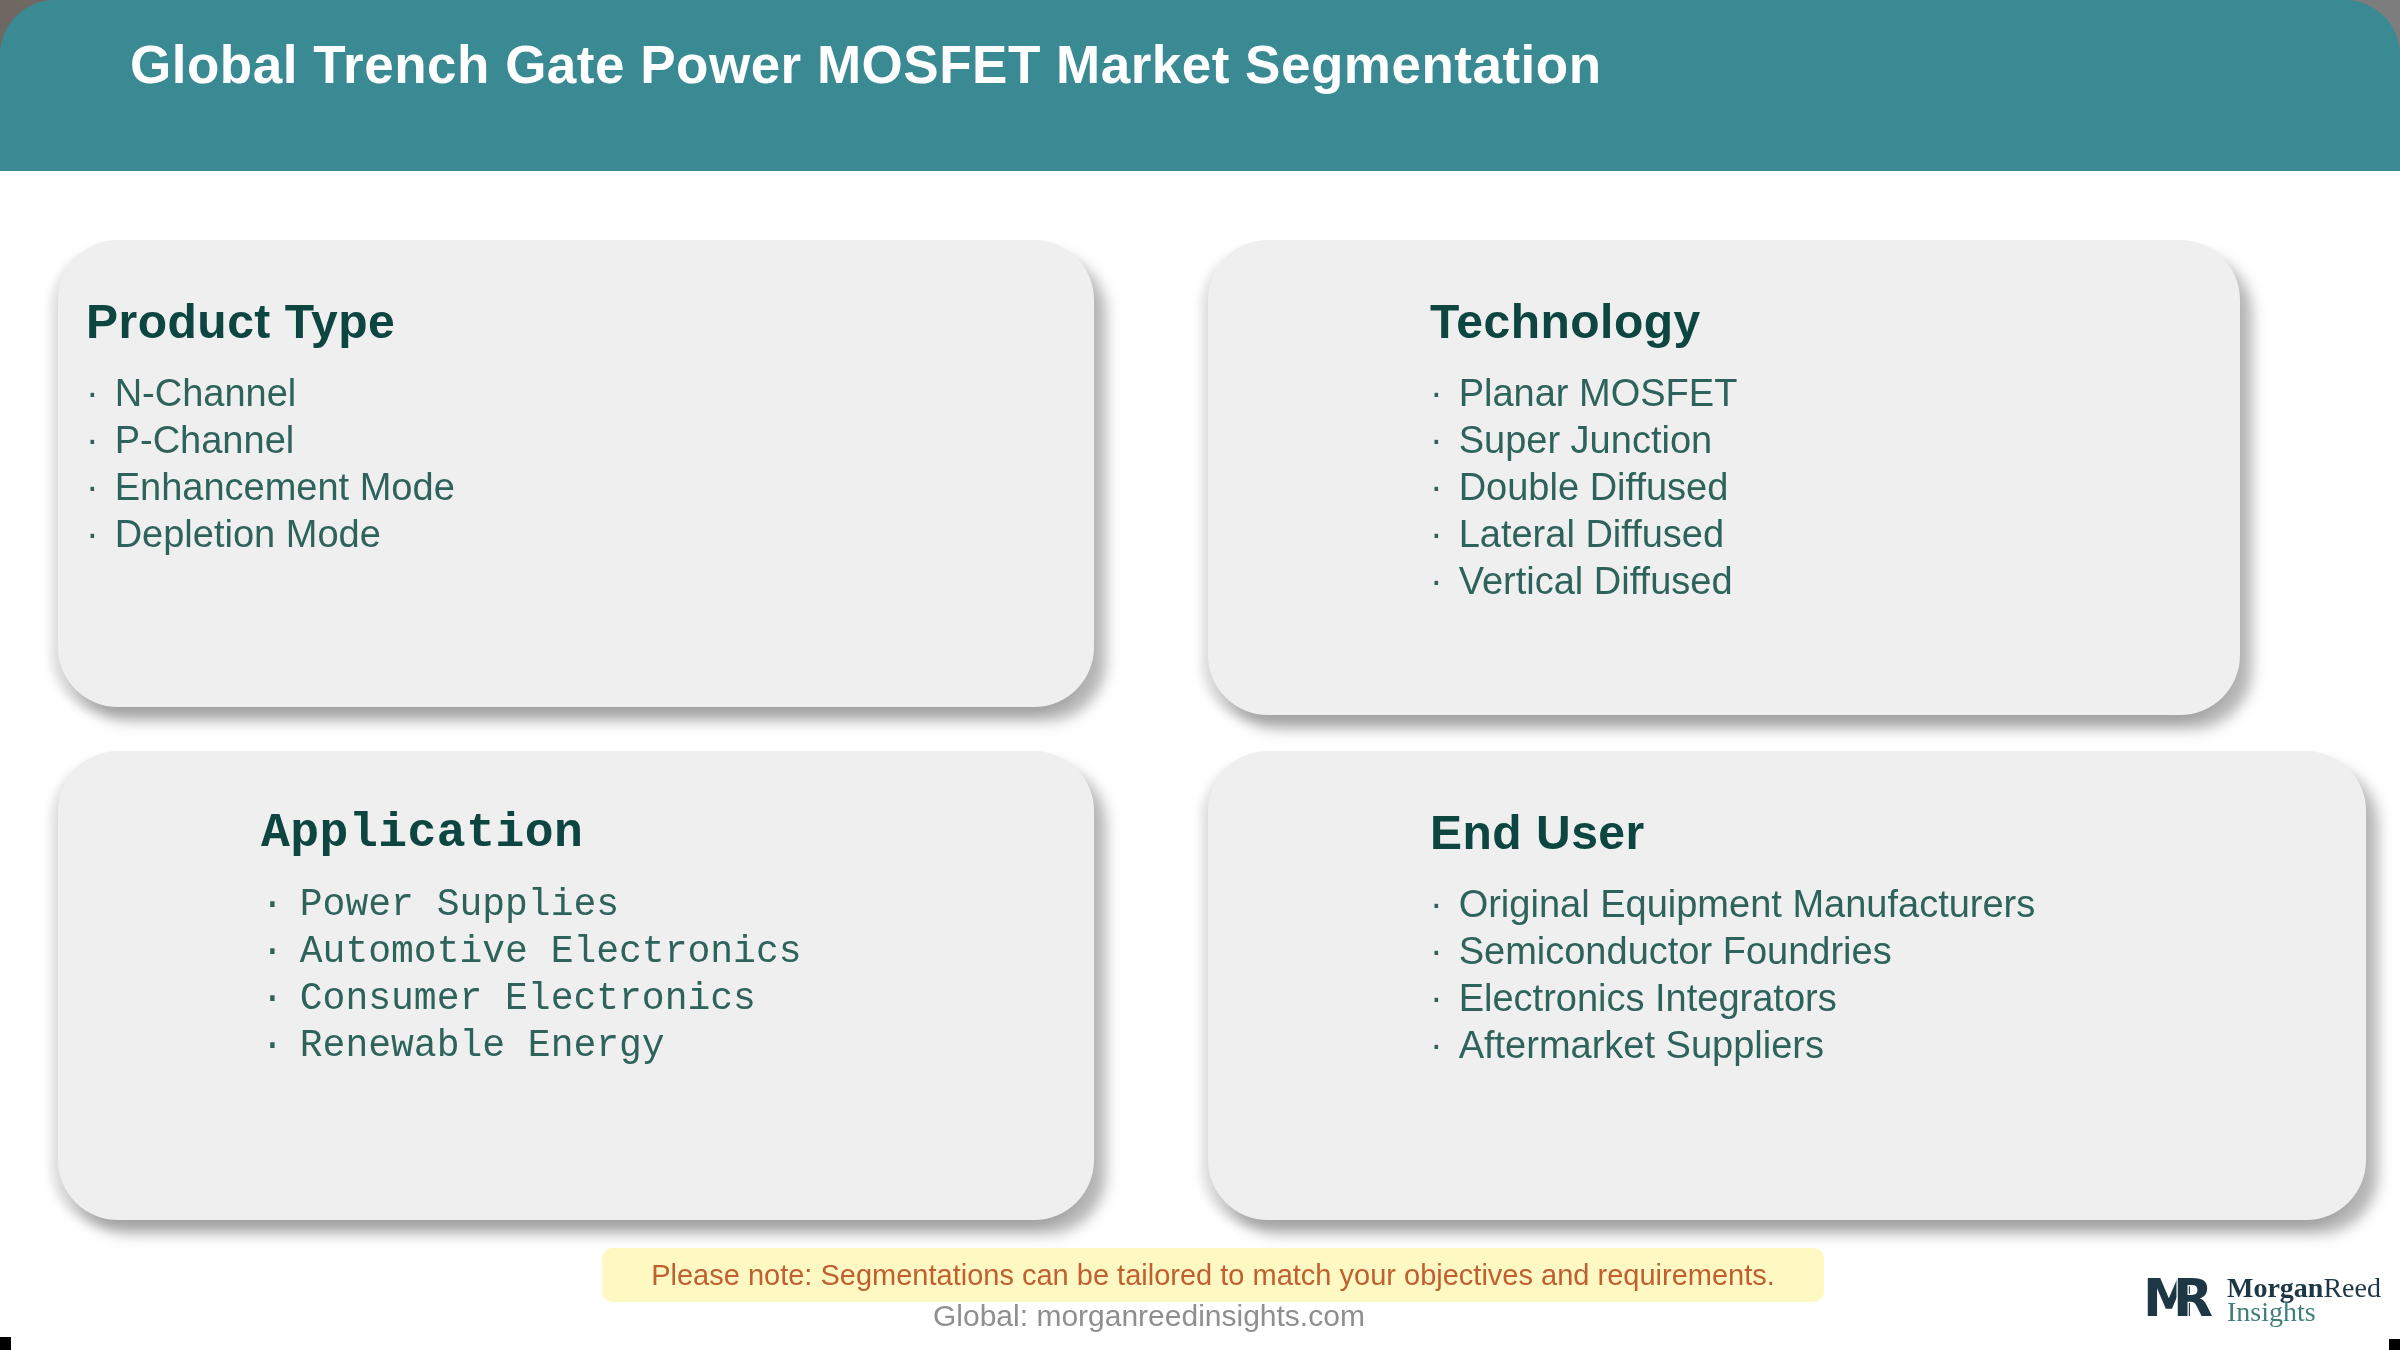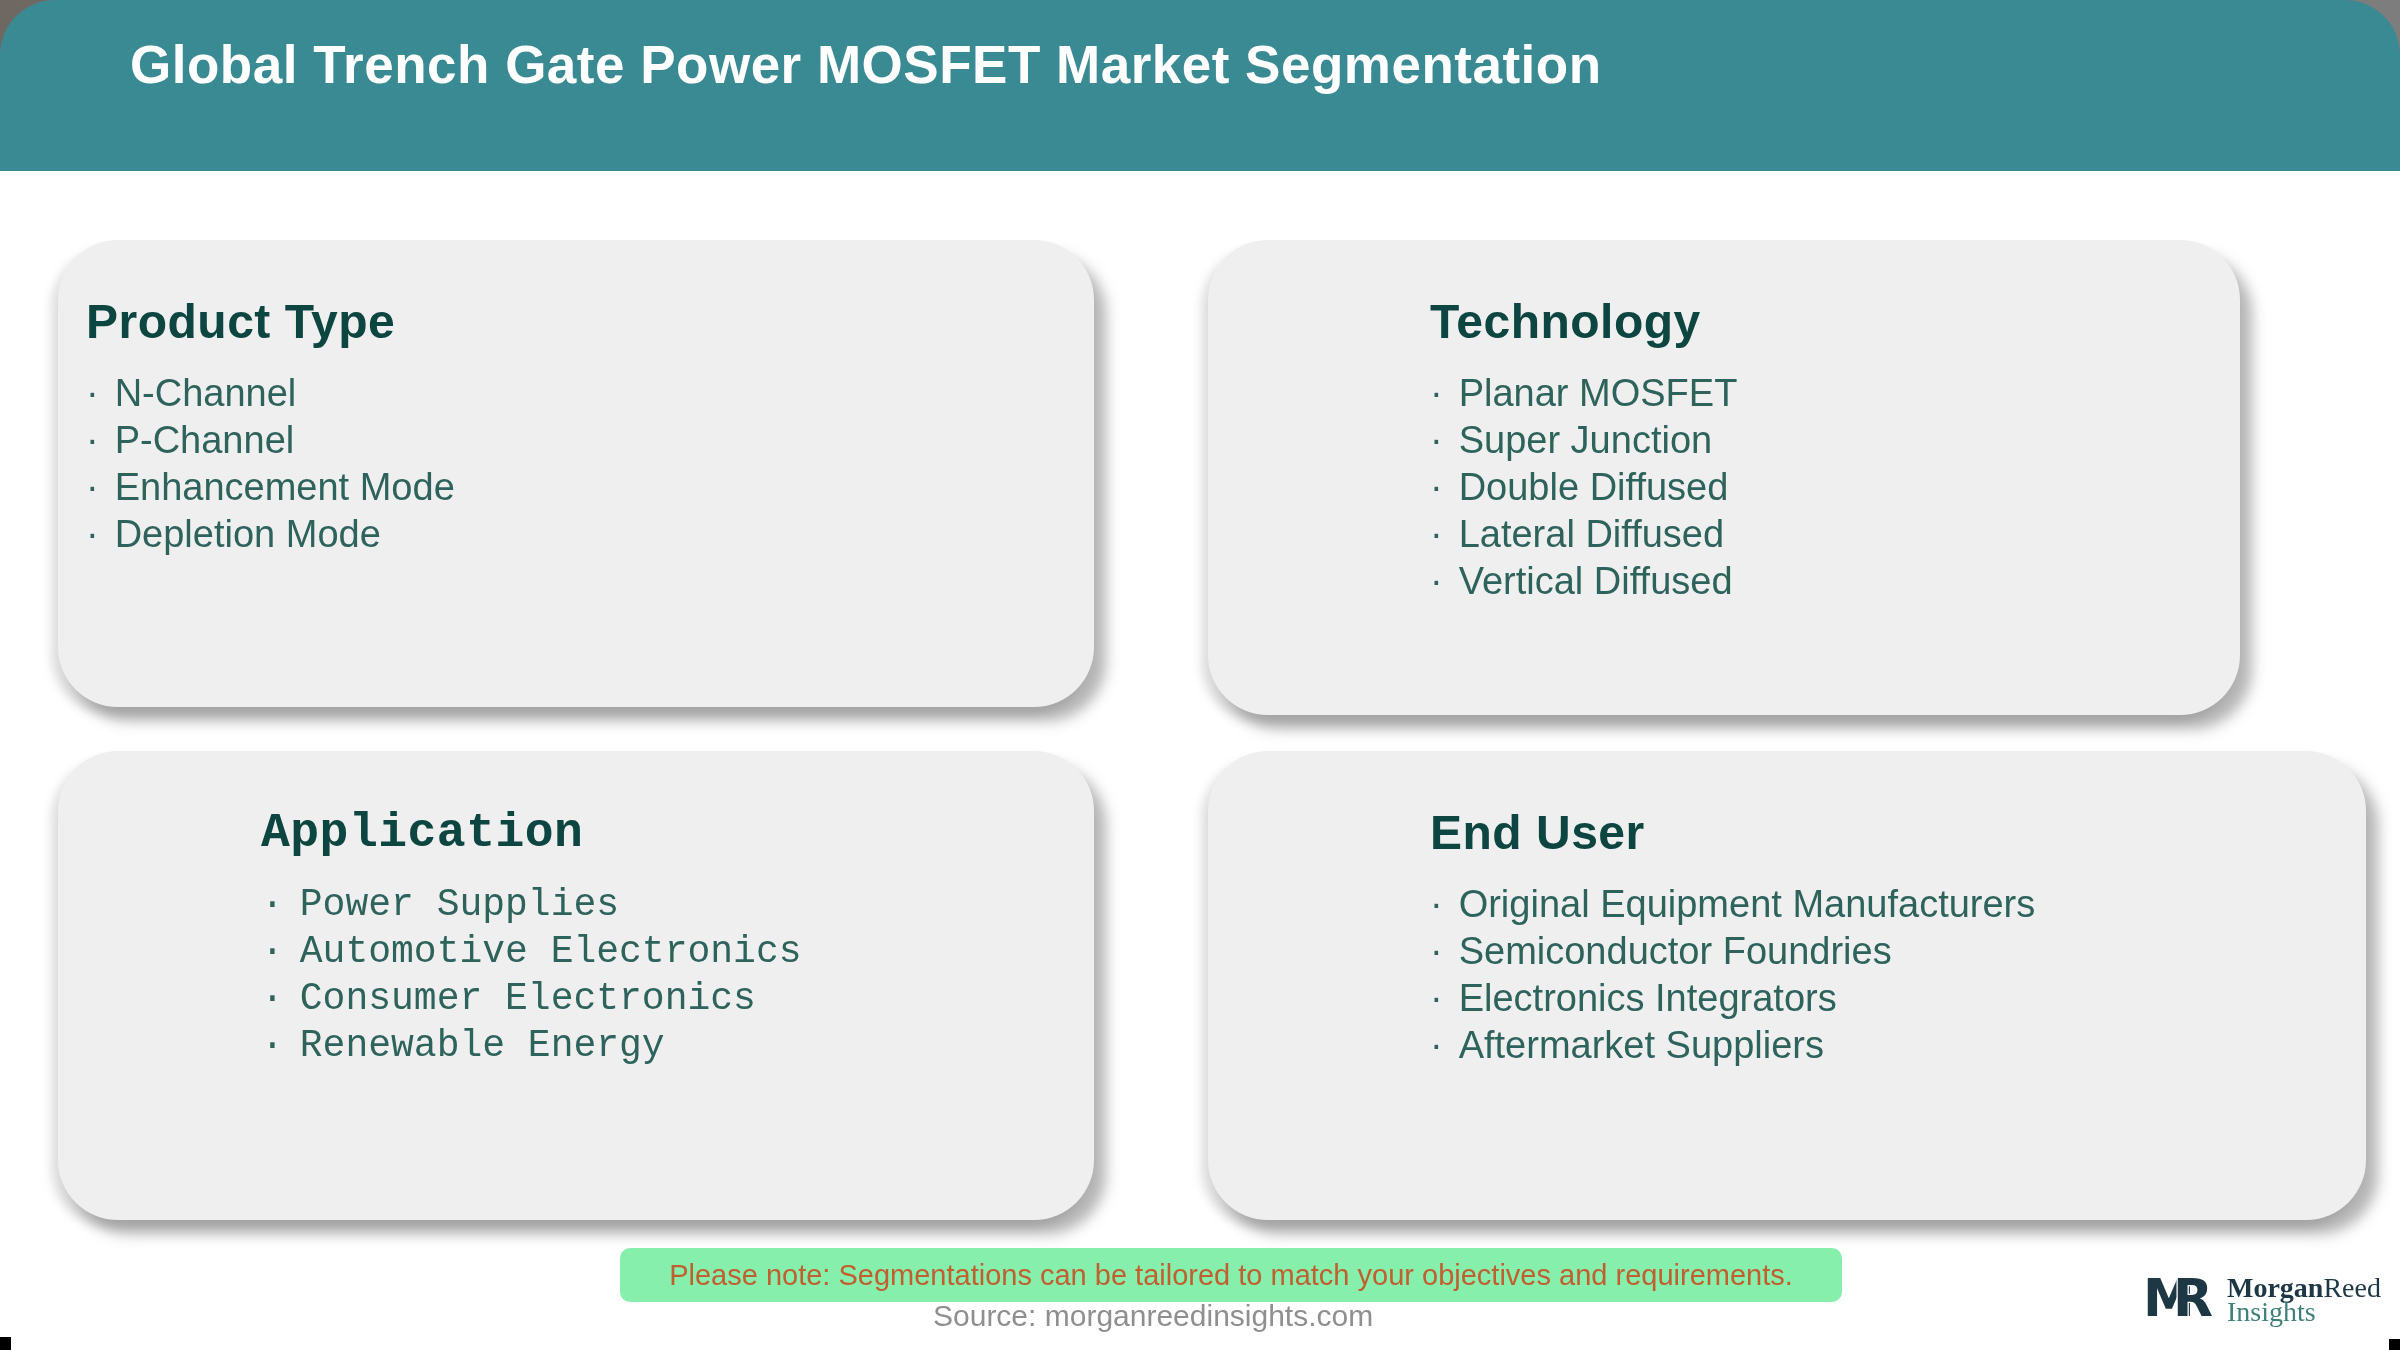--- a/index.html
+++ b/index.html
@@ -49,22 +49,22 @@
   .card li{
     font-size:38px;color:#2e635b;line-height:47px;white-space:nowrap;
   }
   .card li::before{
     content:"\00B7";
     display:inline-block;
     margin-right:16px;
     color:#2e635b;
   }
   .note-pill{
-    position:absolute;left:620px;top:1248px;width:1222px;height:54px;
-    background:#86efac;border-radius:10px;
+    position:absolute;left:602px;top:1248px;width:1222px;height:54px;
+    background:#fef9c3;border-radius:10px;
     color:#c05f30;font-size:29px;line-height:54px;text-align:center;
     white-space:nowrap;
   }
   .source-line{
     position:absolute;left:933px;top:1298px;
     color:#8f8f8f;font-size:30px;line-height:36px;white-space:nowrap;
   }
   .logo{
     position:absolute;left:2143px;top:1272px;
     display:flex;align-items:flex-start;
@@ -131,21 +131,21 @@
     <ul>
       <li>Original Equipment Manufacturers</li>
       <li>Semiconductor Foundries</li>
       <li>Electronics Integrators</li>
       <li>Aftermarket Suppliers</li>
     </ul>
   </div>
 
   <div class="note-pill">Please note: Segmentations can be tailored to match your objectives and requirements.</div>
 
-  <div class="source-line">Source: morganreedinsights.com</div>
+  <div class="source-line">Global: morganreedinsights.com</div>
 
   <div class="logo">
     <svg class="logo-mark" viewBox="0 0 74 52">
       <text x="0" y="44" font-family="DejaVu Sans, sans-serif" font-size="52" font-weight="bold" fill="#1d3844">M</text>
       <text x="30" y="44" font-family="DejaVu Sans, sans-serif" font-size="52" font-weight="bold" fill="#1d3844" stroke="#ffffff" stroke-width="2.5" paint-order="stroke">R</text>
     </svg>
     <div class="logo-text">
       <div class="logo-name"><span class="bold">Morgan</span><span>Reed</span></div>
       <div class="logo-sub">Insights</div>
     </div>

